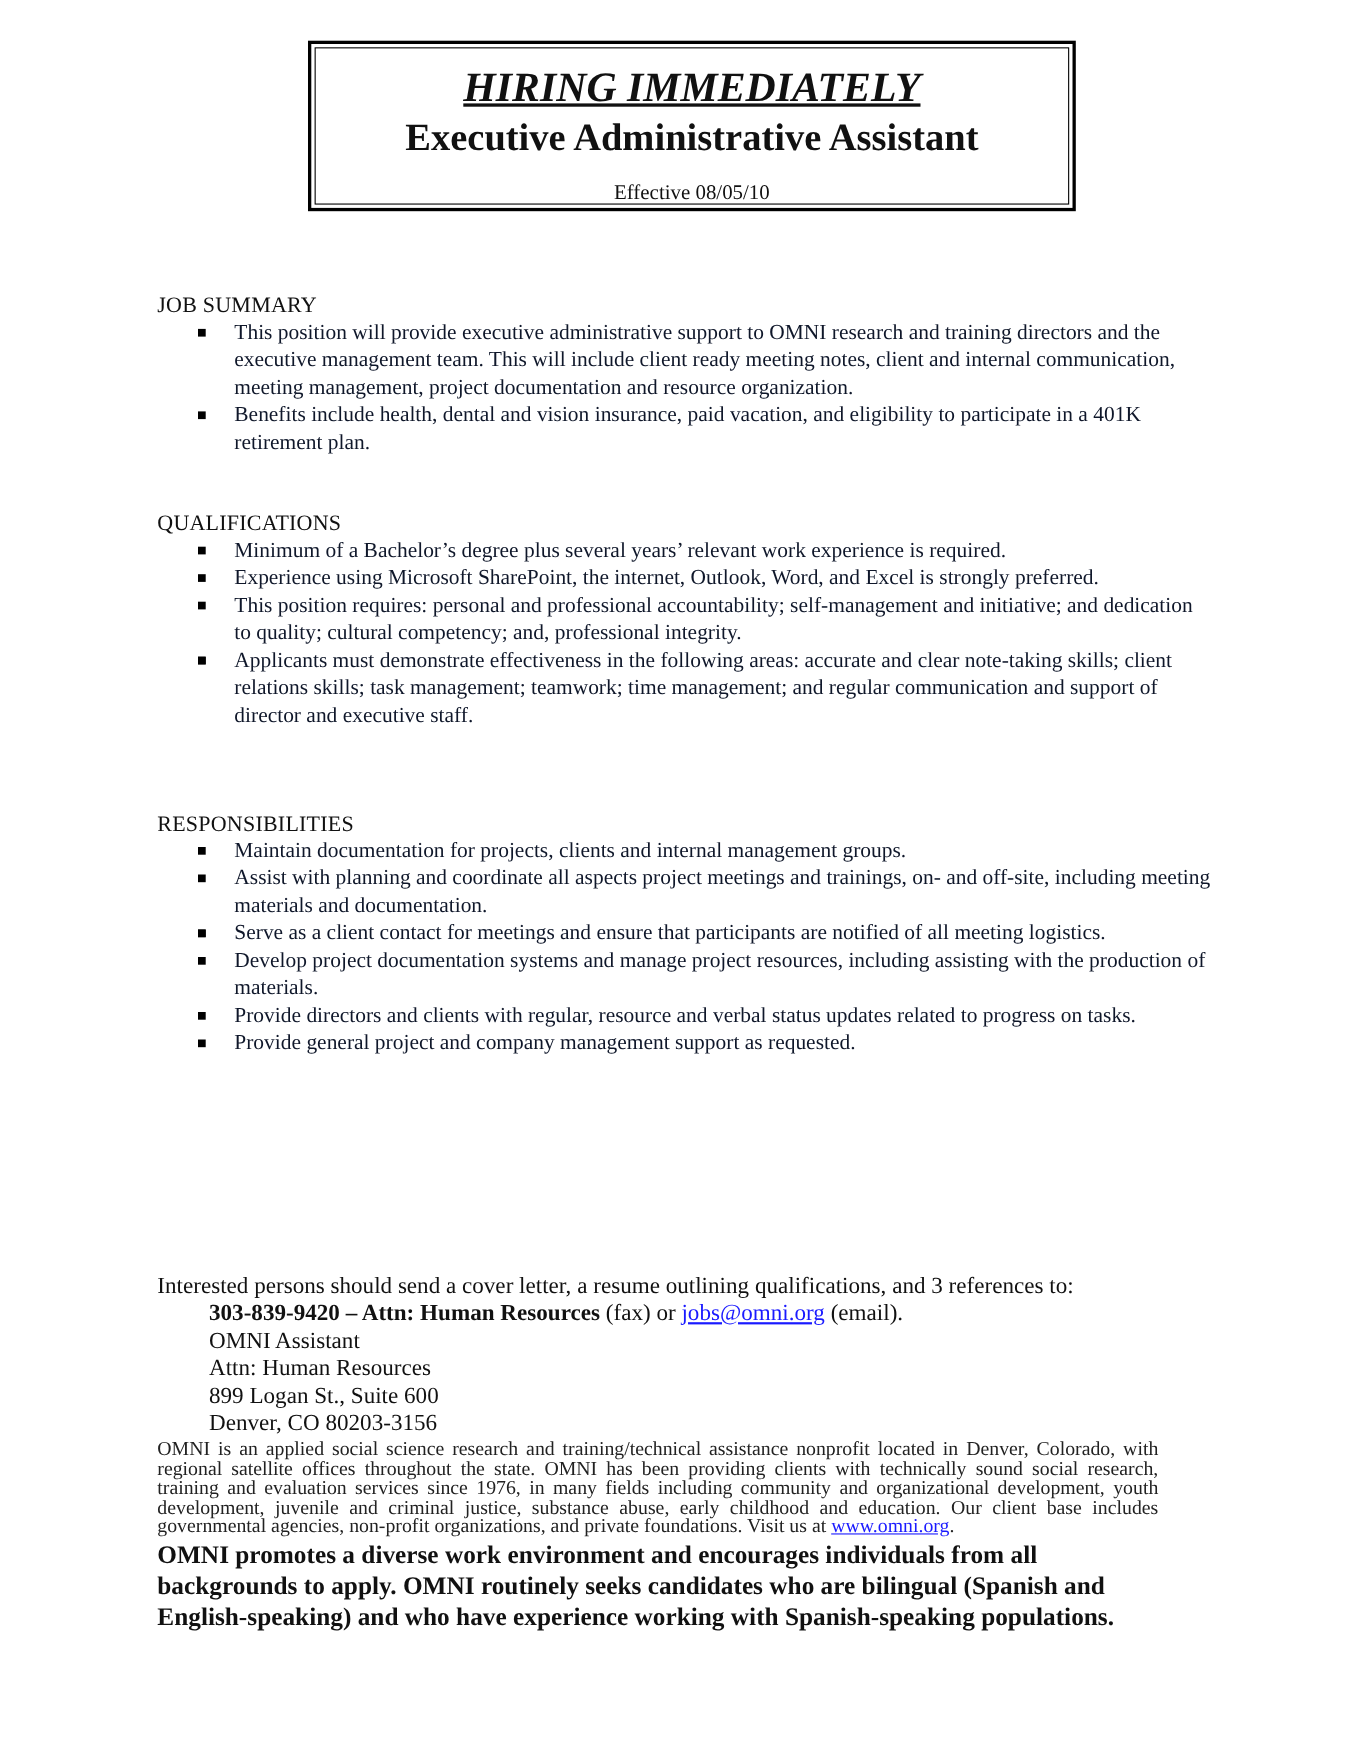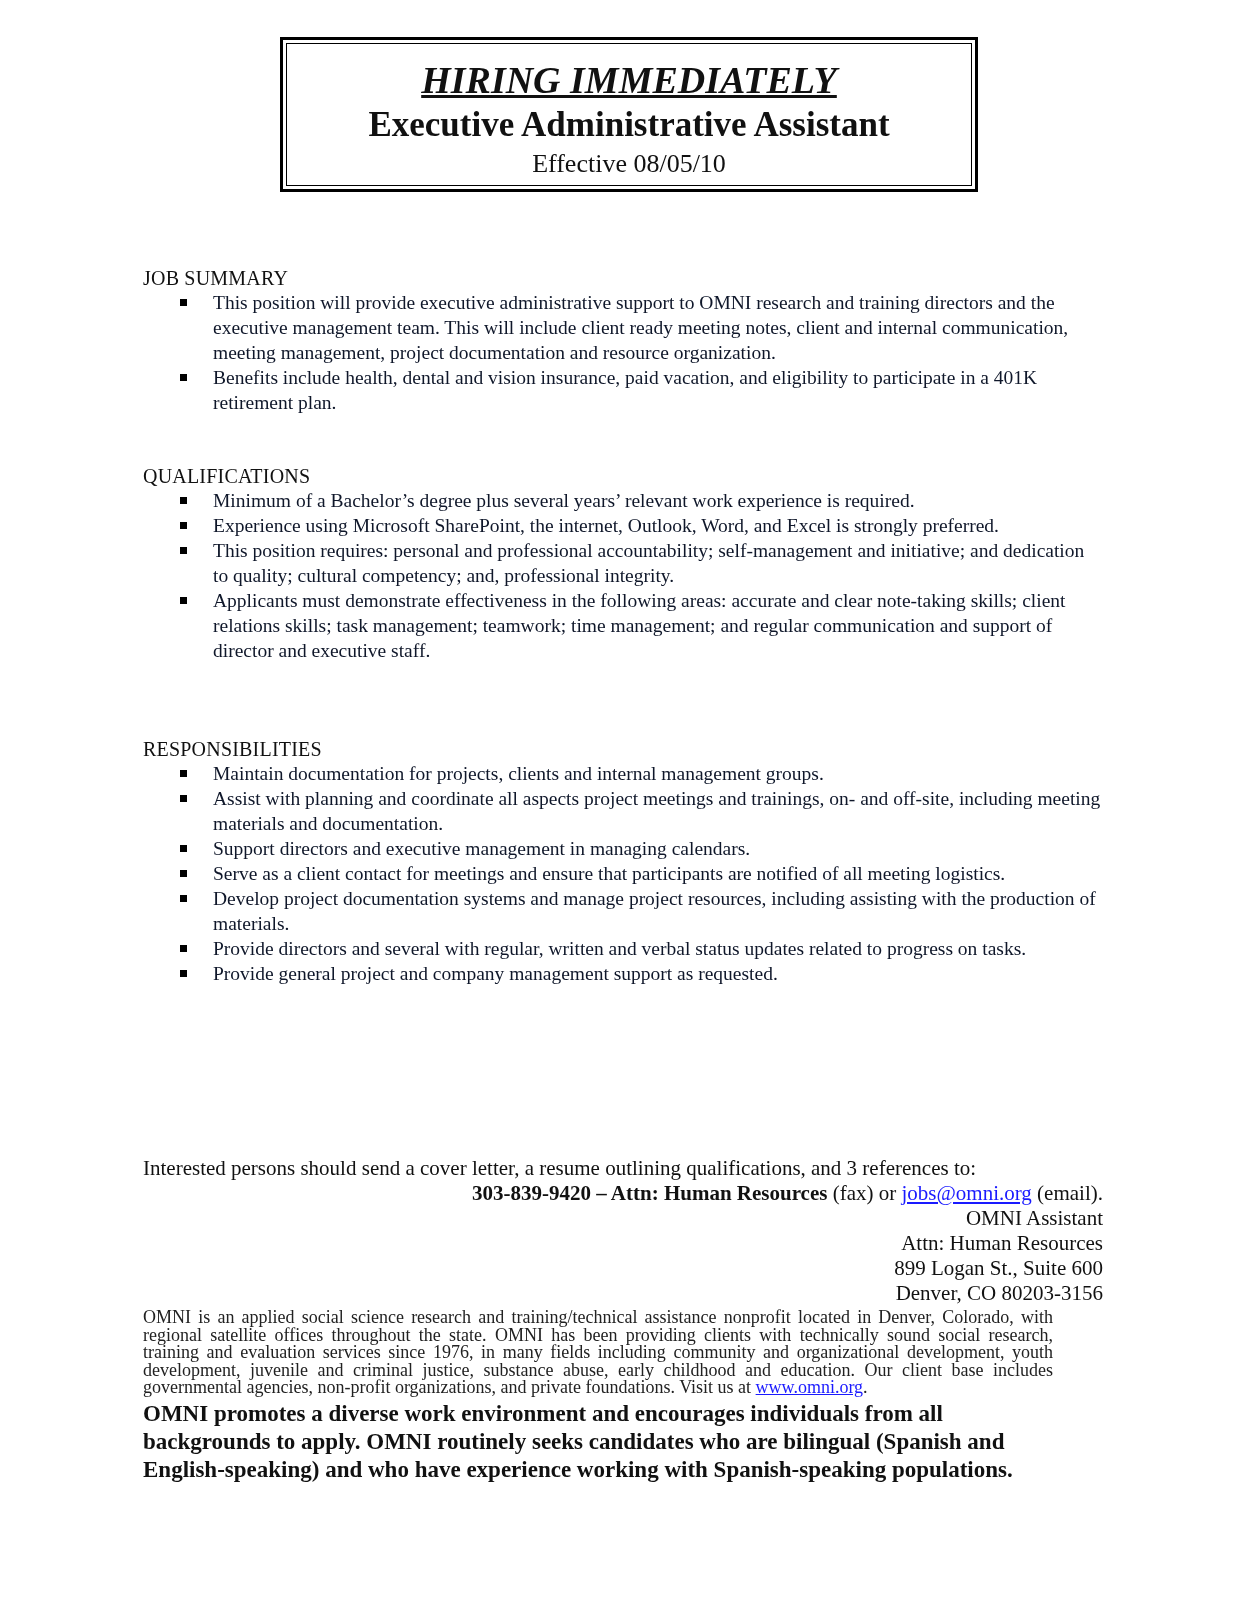--- a/index.html
+++ b/index.html
@@ -15,34 +15,34 @@
       text-align: center;
     }
     .title-hiring {
       font-family: "Liberation Serif", serif; font-weight: bold; font-style: italic;
       text-decoration: underline; font-size: 38px; line-height: 40px; margin-top: 16px;
     }
     .title-role {
       font-family: "Liberation Serif", serif; font-weight: bold; font-size: 35px; line-height: 46px; margin-top: 2px;
     }
     .title-effective {
-      font-family: "Liberation Serif", serif; font-size: 26px; line-height: 24px; margin-top: 4px;
+      font-family: "Liberation Serif", serif; font-size: 19px; line-height: 24px; margin-top: 16px;
     }
 
     .section { position: absolute; left: 143px; width: 960px; font-family: "Liberation Serif", serif; }
     .section-heading { font-size: 20px; line-height: 24px; letter-spacing: 0.2px; }
     ul.bullets { list-style: none; margin: 0; padding: 0; }
     ul.bullets li { position: relative; padding-left: 70px; font-size: 19.5px; line-height: 25px; color: #0f172a; }
     ul.bullets li .bullet {
       position: absolute; left: 37px; top: 9px; width: 7px; height: 7px; background: #000;
     }
 
     .contact { position: absolute; left: 143px; top: 1133px; width: 960px; font-family: "Liberation Serif", serif; margin-top: 23px; }
     .contact-intro { font-size: 21px; line-height: 25px; }
-    .contact-lines { padding-left: 47px; text-align: right; }
+    .contact-lines { padding-left: 47px; }
     .contact-line { font-size: 21px; line-height: 25px; }
     .bold { font-weight: bold; }
     a.link { color: #1a1aff; text-decoration: underline; }
 
     .about { position: absolute; left: 143px; top: 1309px; width: 910px; font-family: "Liberation Serif", serif;
       font-size: 18px; line-height: 17.5px; color: #222; text-align: justify; }
 
     .diversity { position: absolute; left: 143px; top: 1400px; width: 900px; font-family: "Liberation Serif", serif;
       font-weight: bold; font-size: 23px; line-height: 28px; }
   </style>
@@ -76,24 +76,24 @@
       <li><span class="bullet"></span></li>
       <li><span class="bullet"></span><span>Applicants must demonstrate effectiveness in the following areas:  accurate and clear note-taking skills; client relations skills; task management; teamwork; time management; and regular communication and support of director and executive staff.</span></li>
     </ul>
   </div>
 
   <div class="section" style="top:737px;">
     <div class="section-heading">RESPONSIBILITIES</div>
     <ul class="bullets">
       <li><span class="bullet"></span><span>Maintain documentation for projects, clients and internal management groups.</span></li>
       <li><span class="bullet"></span><span>Assist with planning and coordinate all aspects project meetings and trainings, on- and off-site, including meeting materials and documentation.</span></li>
-      <li><span class="bullet"></span><span>Support directors and executive management in managing calendars.</span></li>
+      <li><span class="bullet"></span></li>
       <li><span class="bullet"></span><span>Serve as a client contact for meetings and ensure that participants are notified of all meeting logistics.</span></li>
       <li><span class="bullet"></span><span>Develop project documentation systems and manage project resources, including assisting with the production of materials.</span></li>
-      <li><span class="bullet"></span><span>Provide directors and several with regular, written and verbal status updates related to progress on tasks.</span></li>
+      <li><span class="bullet"></span><span>Provide directors and clients with regular, resource and verbal status updates related to progress on tasks.</span></li>
       <li><span class="bullet"></span><span>Provide general project and company management support as requested.</span></li>
     </ul>
   </div>
 
   <div class="contact">
     <div class="contact-intro">Interested persons should send a cover letter, a resume outlining qualifications, and 3 references to:</div>
     <div class="contact-lines">
       <div class="contact-line"><span class="bold">303-839-9420 – Attn: Human Resources</span><span> (fax) or </span><a class="link" href="jobs@omni.org">jobs@omni.org</a><span> (email).</span></div>
       <div class="contact-line">OMNI Assistant</div>
       <div class="contact-line">Attn: Human Resources</div>

